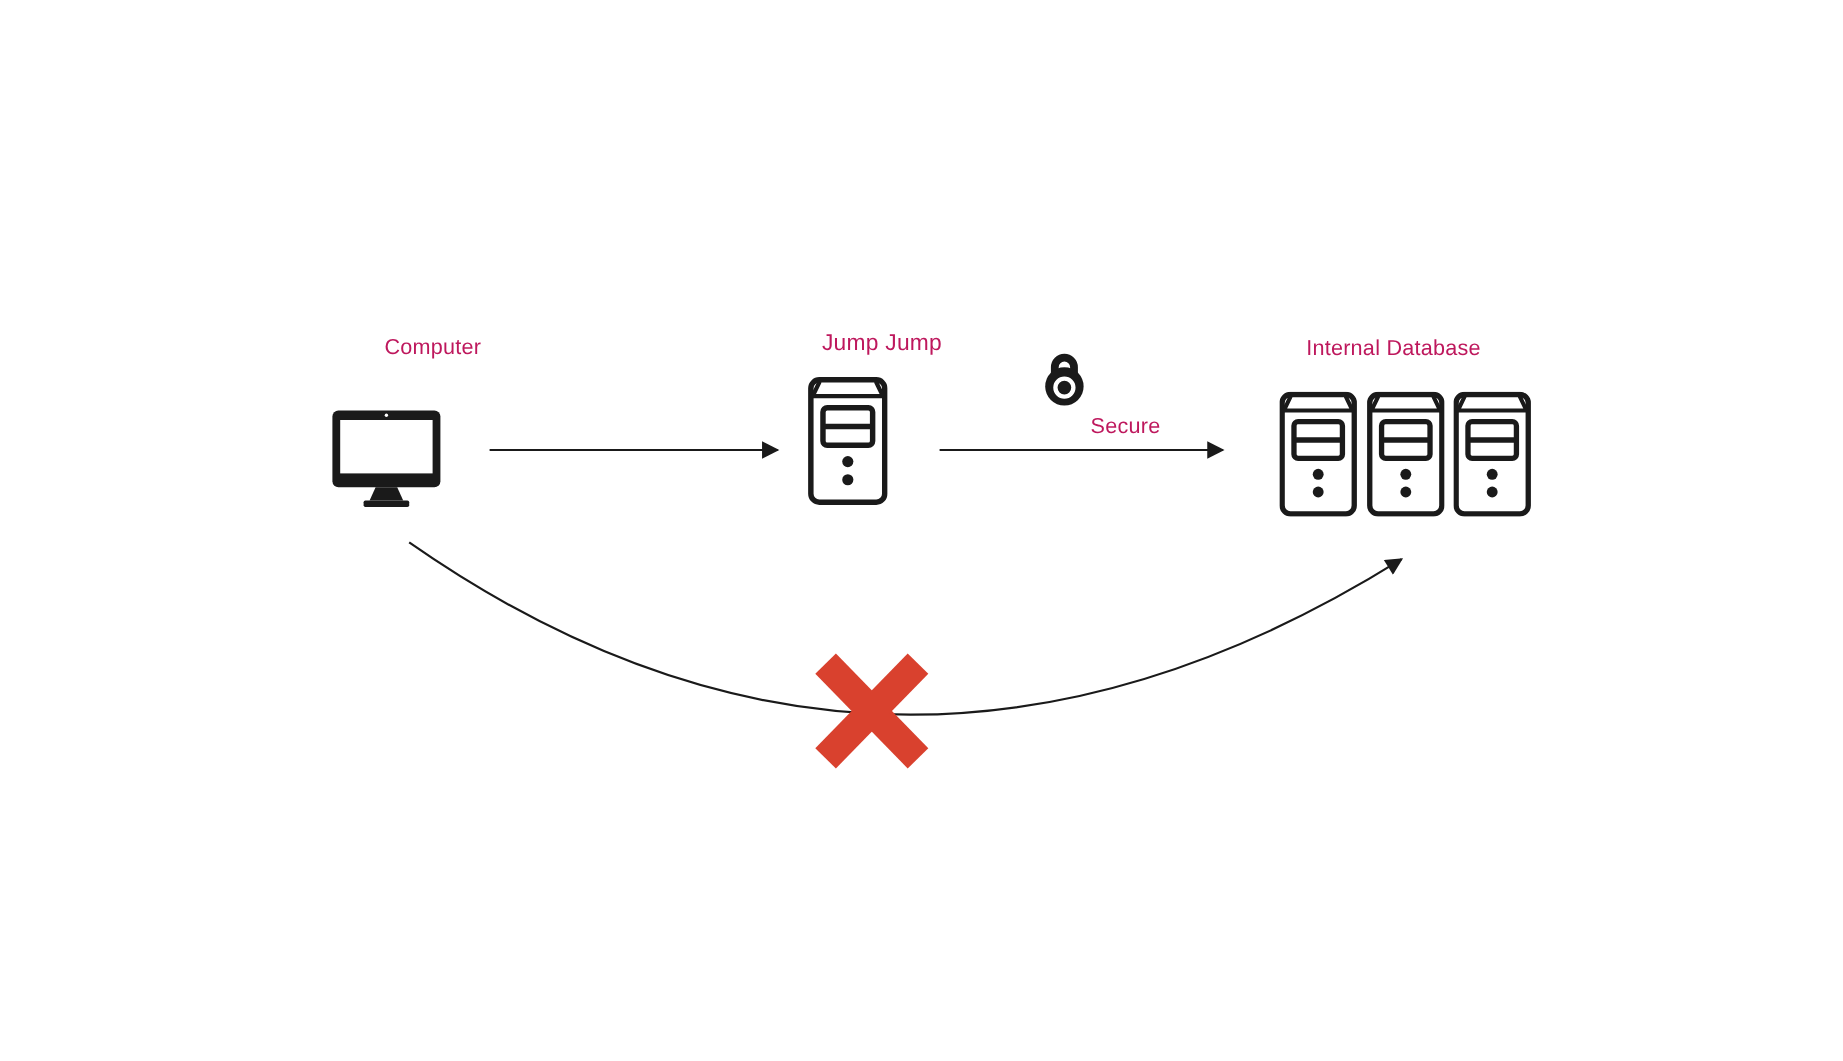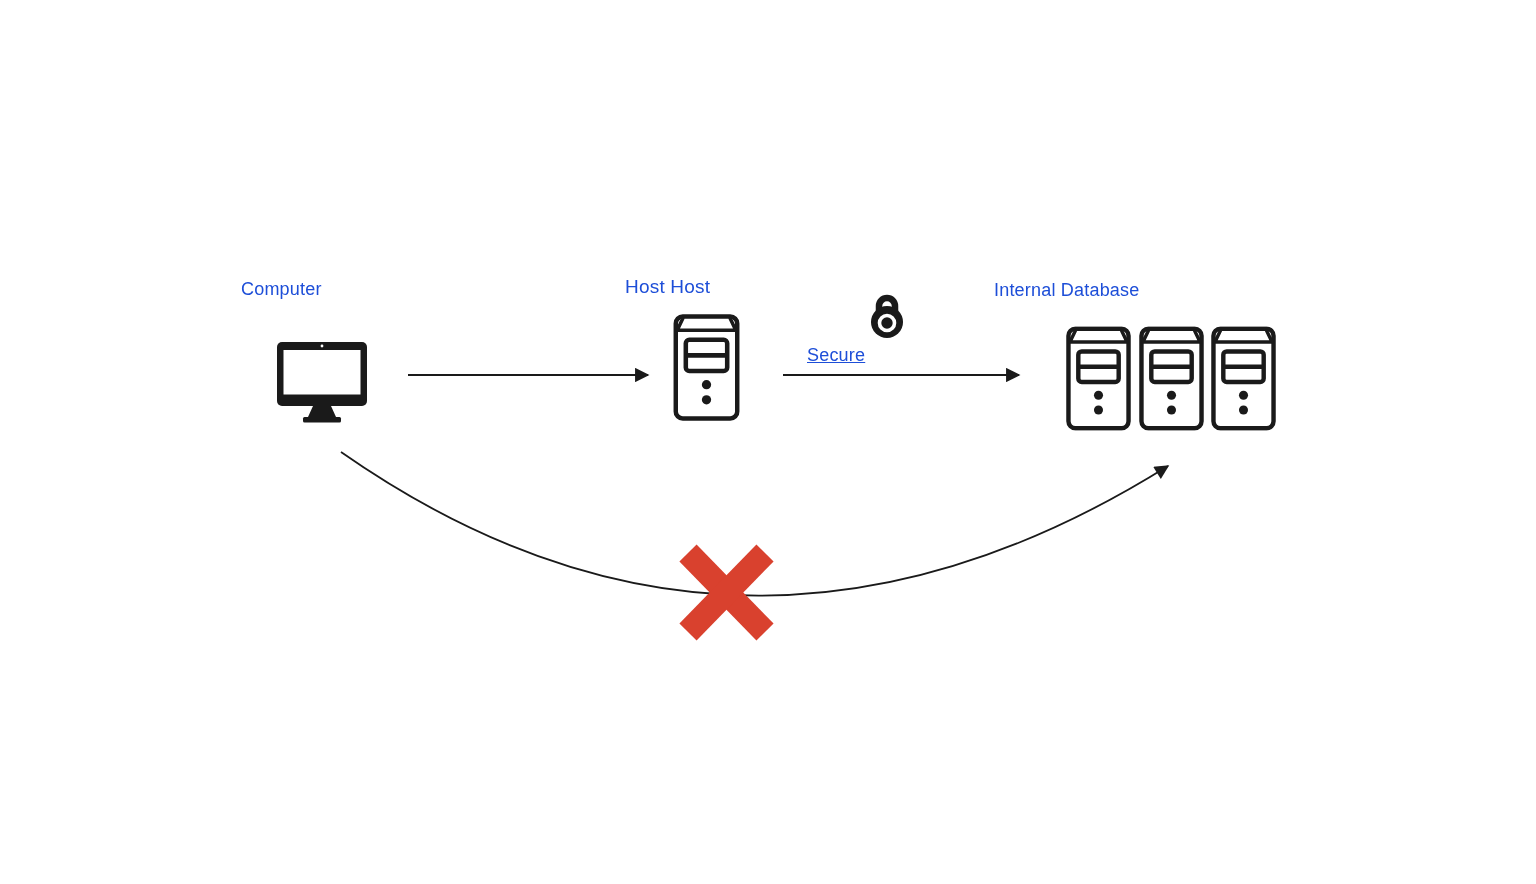--- a/index.html
+++ b/index.html
@@ -11,22 +11,22 @@
   .canvas {
     position: relative;
     width: 1536px;
     height: 884px;
     background: #ffffff;
     overflow: hidden;
   }
   .abs { position: absolute; }
   .node-label {
     position: absolute;
-    text-align: left;
-    color: #1d4ed8;
+    text-align: right;
+    color: #be185d;
     font-size: 18px;
     letter-spacing: 0.2px;
     white-space: nowrap;
   }
   svg { display: block; }
   .icon-layer { position: absolute; left: 0; top: 0; }
 </style>
 </head>
 <body>
 
@@ -60,31 +60,31 @@
 
   <div class="node-label" style="left:241px; top:279px; width:160px;">Computer</div>
   <svg class="abs" style="left:276px; top:341px;" width="92" height="82" viewBox="0 0 92 82">
     <rect x="1" y="1" width="90" height="64" rx="5" fill="#1a1a1a"></rect>
     <rect x="7.5" y="9" width="77" height="44.5" fill="#ffffff"></rect>
     <circle cx="46" cy="5" r="1.4" fill="#ffffff"></circle>
     <polygon points="37,65 55,65 60,76 32,76" fill="#1a1a1a"></polygon>
     <rect x="27" y="76" width="38" height="5.5" rx="1.5" fill="#1a1a1a"></rect>
   </svg>
 
-  <div class="node-label" style="left:625px; top:276px; width:160px; font-size:19px;">Host Host</div>
+  <div class="node-label" style="left:625px; top:276px; width:160px; font-size:19px;">Jump Jump</div>
   <svg class="abs" style="left:673px; top:314px;" width="67" height="107" viewBox="0 0 66 106">
     <use href="#tower"></use>
   </svg>
 
   <svg class="abs" style="left:869px; top:290px;" width="36" height="49" viewBox="0 0 36 49">
     <path d="M10,27 V16 A8,8 0 0 1 26,16 V27" fill="none" stroke="#1a1a1a" stroke-width="6.5"></path>
     <circle cx="18" cy="32" r="16" fill="#1a1a1a"></circle>
     <circle cx="18" cy="33" r="7.5" fill="none" stroke="#ffffff" stroke-width="3.6"></circle>
   </svg>
-  <div class="node-label" style="left:807px; top:345px; width:160px;text-decoration:underline;">Secure</div>
+  <div class="node-label" style="left:807px; top:345px; width:160px;">Secure</div>
 
   <div class="node-label" style="left:994px; top:280px; width:240px;">Internal Database</div>
   <svg class="abs" style="left:1066px; top:326px;" width="65" height="105" viewBox="0 0 66 106">
     <use href="#tower"></use>
   </svg>
   <svg class="abs" style="left:1139px; top:326px;" width="65" height="105" viewBox="0 0 66 106">
     <use href="#tower"></use>
   </svg>
   <svg class="abs" style="left:1211px; top:326px;" width="65" height="105" viewBox="0 0 66 106">
     <use href="#tower"></use>

